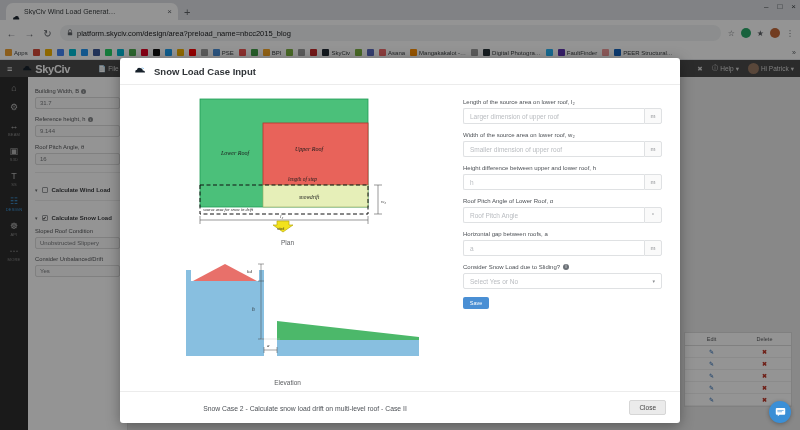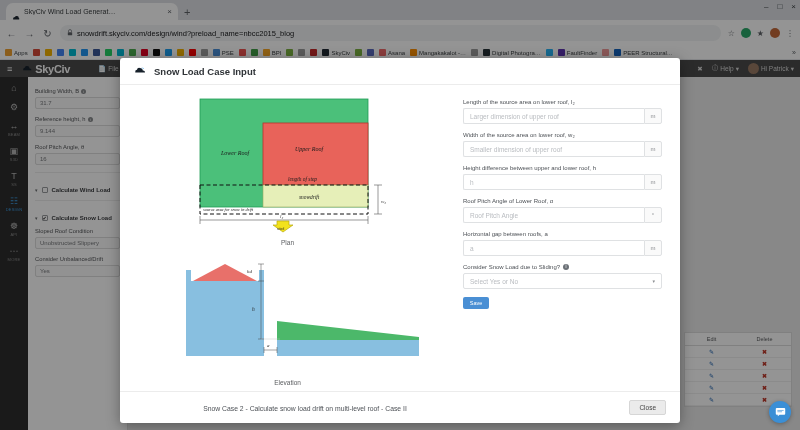--- a/index.html
+++ b/index.html
@@ -230,21 +230,21 @@
     <div class="nav-btn">←</div>
     <div class="nav-btn">→</div>
     <div class="nav-btn">↻</div>
     <div class="omnibox">
       <span class="omnibox-lock">
         <svg viewBox="0 0 8 9" width="6" height="7">
             <path d="M2 4V2.6a2 2 0 014 0V4" stroke="#5f6368" stroke-width="0.9" fill="none"></path>
             <rect x="1.1" y="4" width="5.8" height="4.3" rx="0.7" fill="#5f6368"></rect>
           </svg>
       </span>
-      <span class="omnibox-url">snowdrift.skyciv.com/design/wind?preload_name=nbcc2015_blog</span>
+      <span class="omnibox-url">platform.skyciv.com/design/area?preload_name=nbcc2015_blog</span>
     </div>
     <div class="nav-right">
       <span class="nav-icon-sm">☆</span>
       <span class="avatar-chip" style="background:#2aa96a"></span>
       <span class="nav-icon-sm">★</span>
       <span class="avatar-chip"></span>
       <span class="nav-icon-sm">⋮</span>
     </div>
   </div>
 

